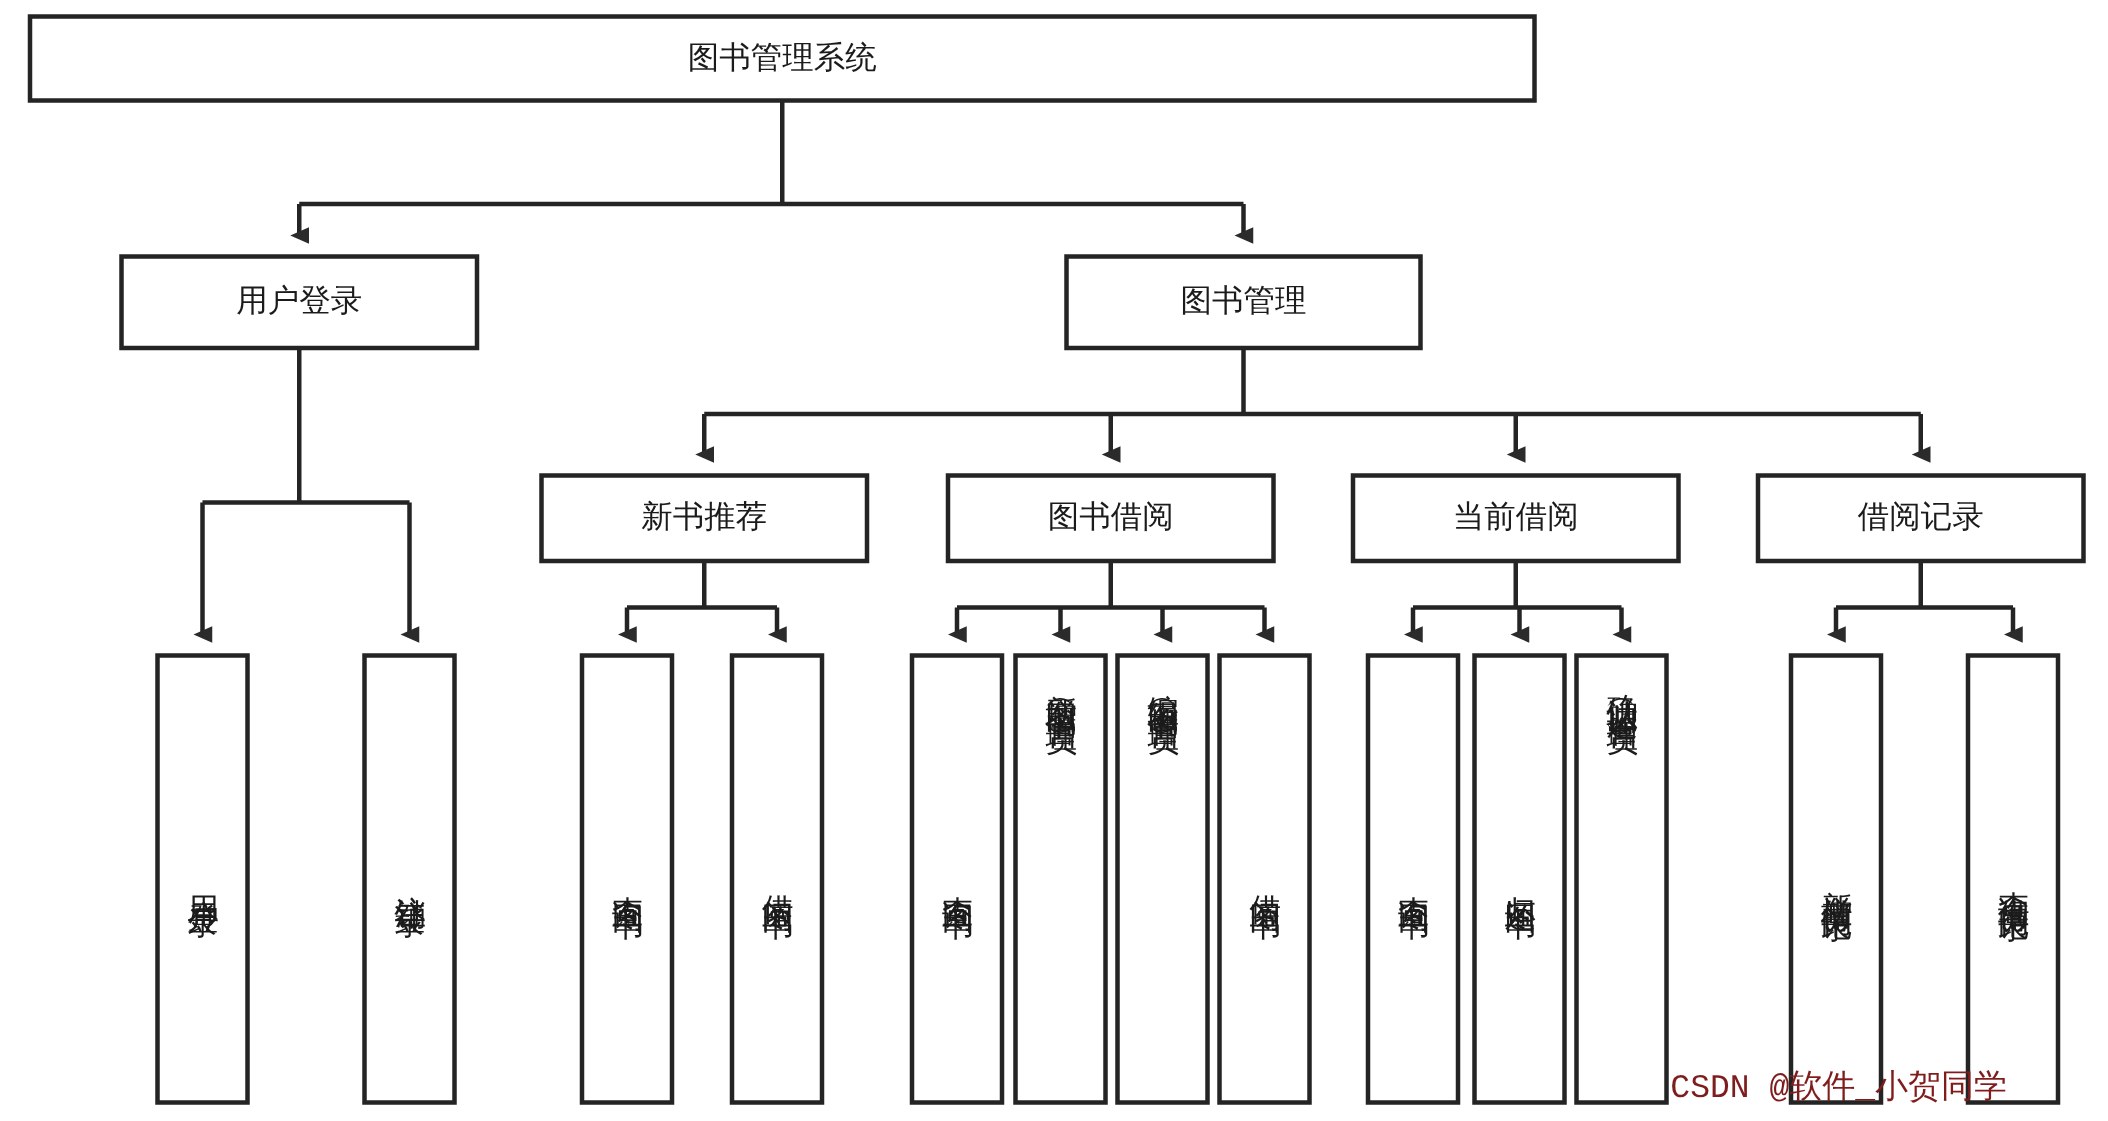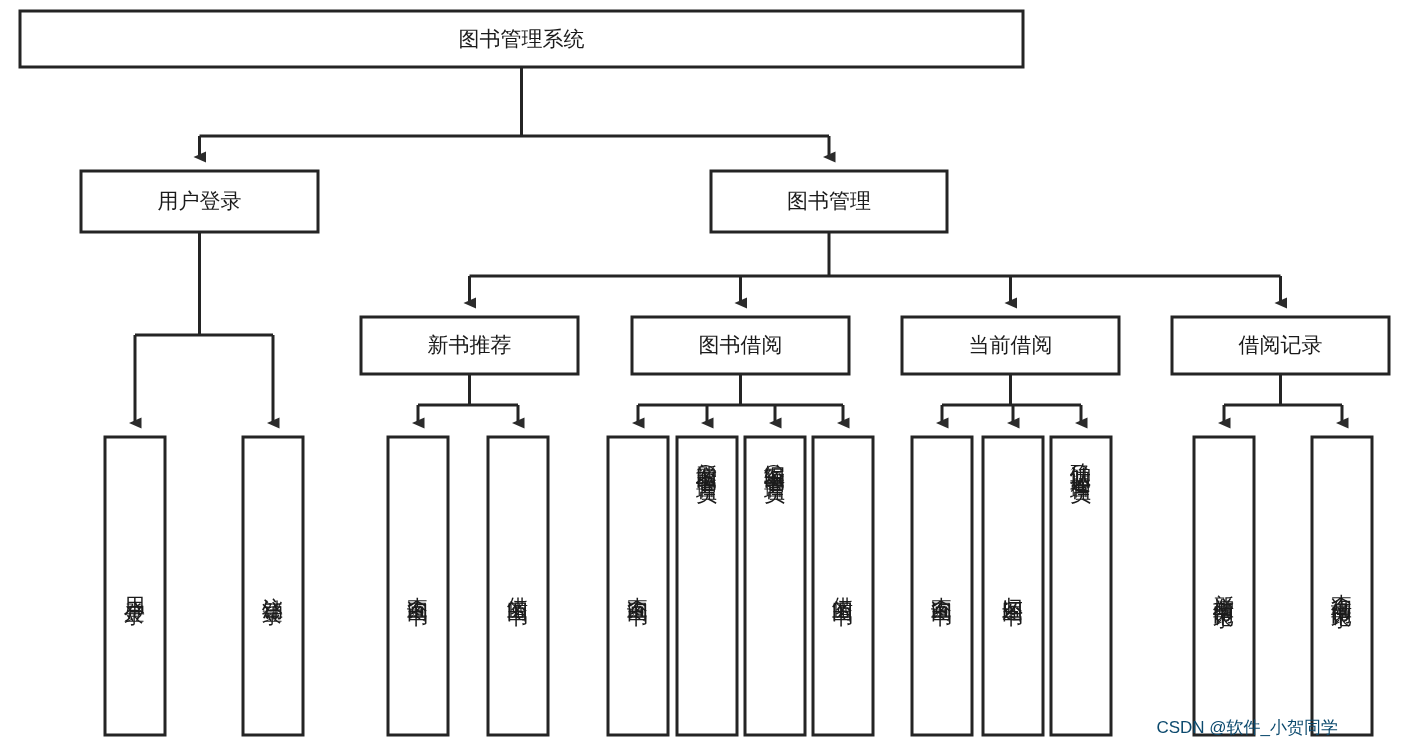--- a/index.html
+++ b/index.html
@@ -54,23 +54,23 @@
     font-size: 21px;
     fill: #1b1b1b;
     writing-mode: vertical-rl;
     text-orientation: upright;
     letter-spacing: 3px;
   }
   .watermark {
     position: absolute;
     right: 12px;
     bottom: 8px;
-    font-family: Liberation Sans, sans-serif;
-    font-size: 17px;
-    color: #0c4a6e;
+    font-family: Liberation Mono, monospace;
+    font-size: 22px;
+    color: #7f1d1d;
     white-space: nowrap;
     user-select: none;
   }
 </style>
 </head>
 <body>
 
 <div id="diagram-root">
 
   <svg id="flow" viewBox="0 0 1405 747">

